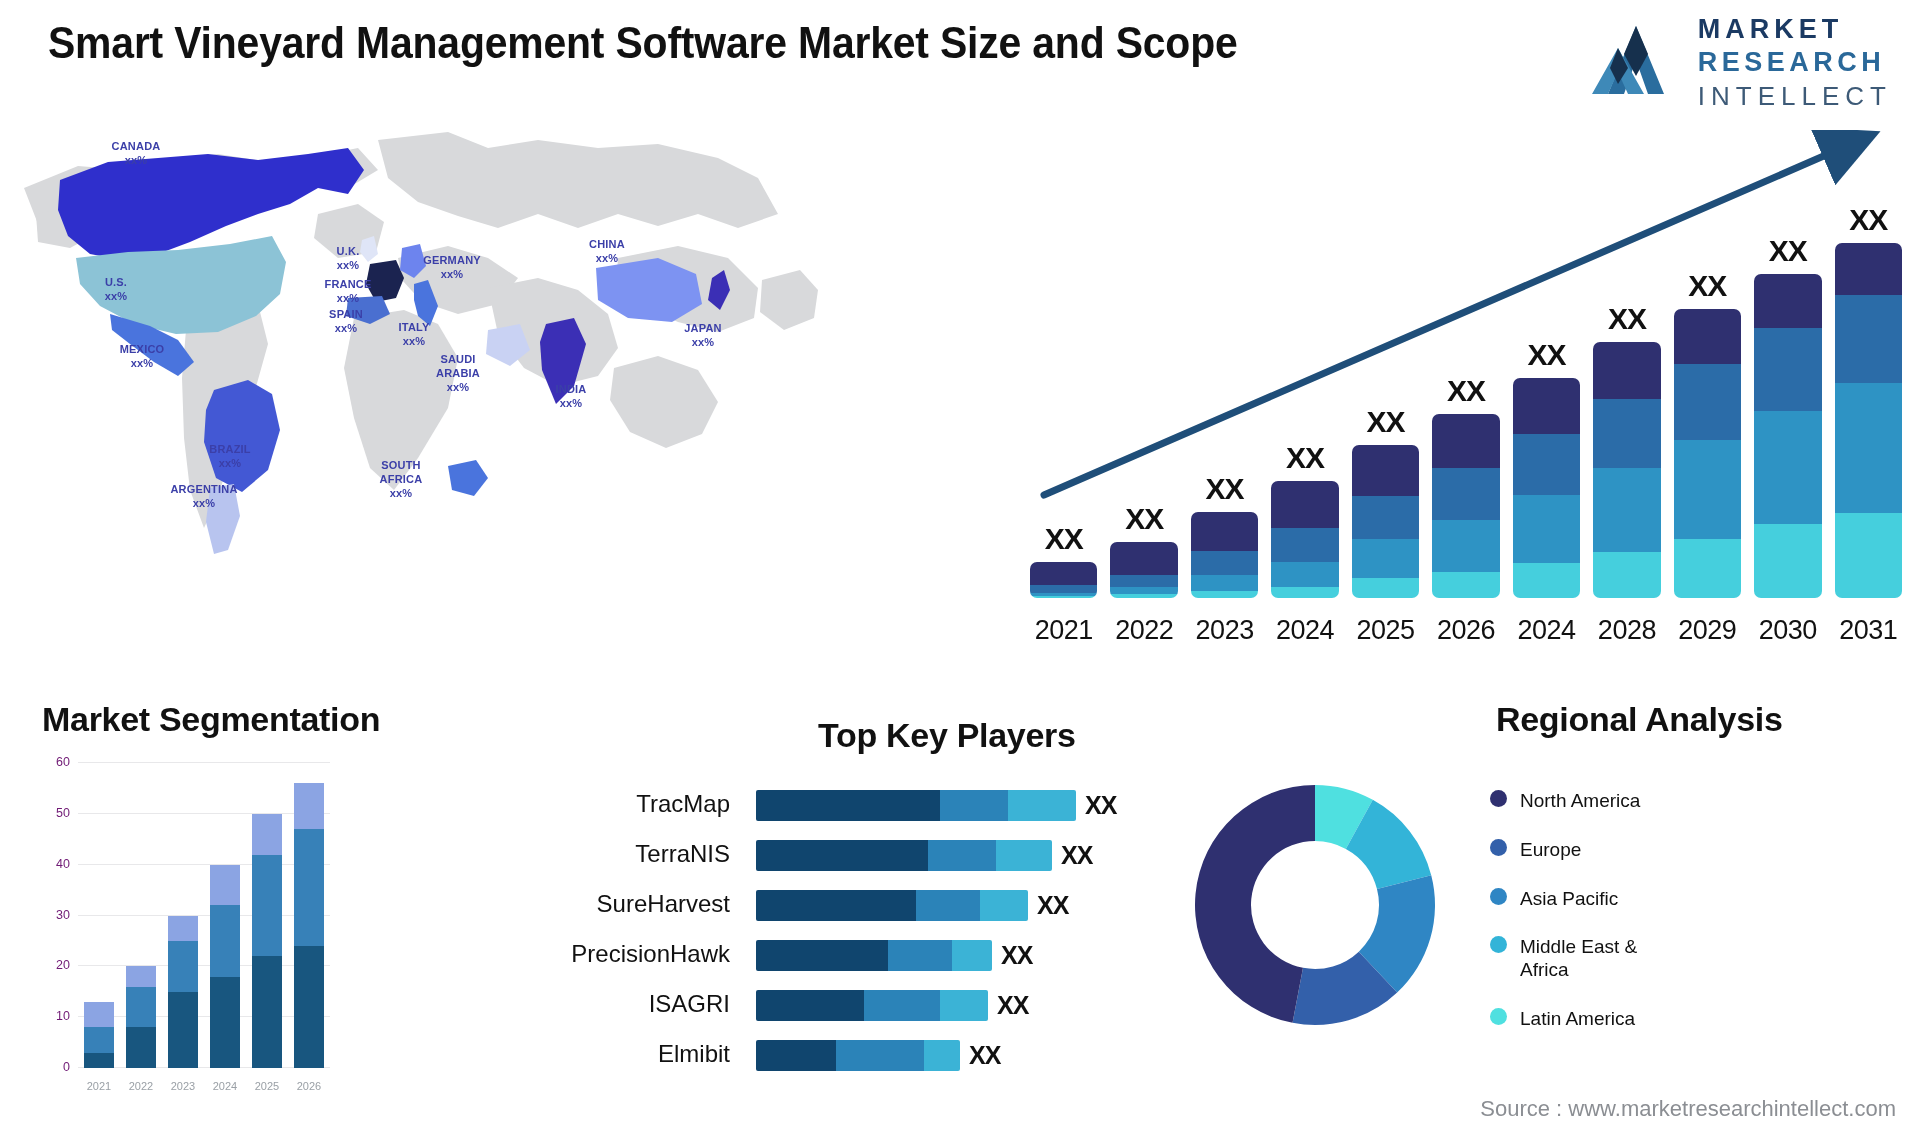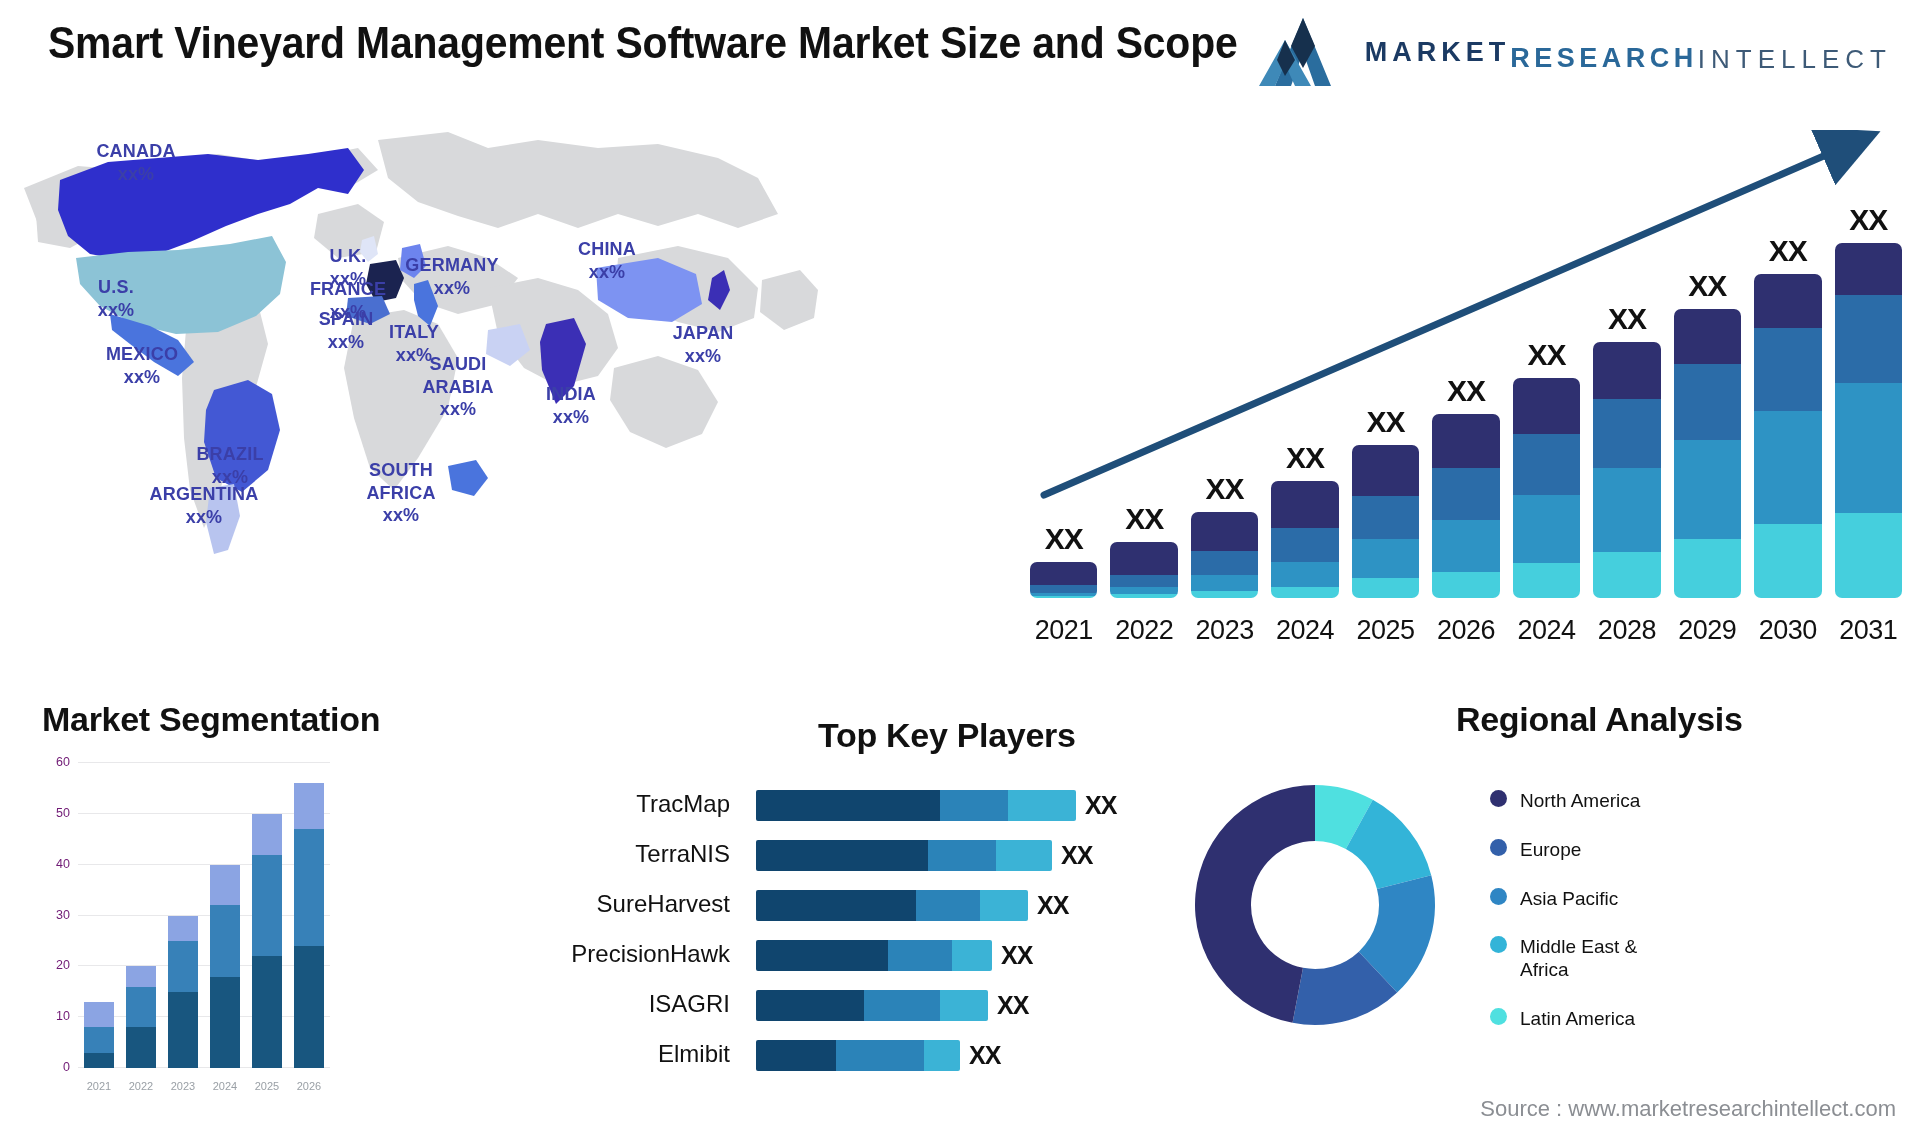--- a/index.html
+++ b/index.html
@@ -12,28 +12,28 @@
 
   
   .title{
     position:absolute;left:48px;top:18px;
     font-size:44px;font-weight:700;letter-spacing:-0.2px;
     color:#111;white-space:nowrap;
     transform:scaleX(.93);transform-origin:left center;
   }
   .logo{position:absolute;right:28px;top:16px;display:flex;align-items:center;gap:14px;}
   .logo-mark{width:96px;height:78px;}
-  .logo-txt{display:flex;flex-direction:row;line-height:1;}
+  .logo-txt{display:flex;flex-direction:column;line-height:1;}
   .logo-l1{font-size:27px;font-weight:700;letter-spacing:5px;color:#1b3a63;}
   .logo-l2{font-size:27px;font-weight:700;letter-spacing:4.5px;color:#2a6899;margin-top:6px;}
   .logo-l3{font-size:26px;font-weight:400;letter-spacing:6px;color:#3d5a77;margin-top:7px;}
 
   
   .map-wrap{position:absolute;left:18px;top:118px;width:810px;height:445px;}
-  .map-lab{position:absolute;font-size:18px;font-weight:700;color:#3b3fa8;
+  .map-lab{position:absolute;font-size:11px;font-weight:700;color:#3b3fa8;
            text-align:center;line-height:1.25;letter-spacing:.2px;white-space:nowrap;
            transform:translateX(-50%);}
   .map-lab span{display:block;}
 
   
   .barchart{position:absolute;left:1030px;top:130px;width:872px;height:530px;}
   .bc-bars{position:absolute;left:0;bottom:62px;width:100%;height:400px;display:flex;
            align-items:flex-end;gap:13px;}
   .bc-col{flex:1;display:flex;flex-direction:column;align-items:center;}
   .bc-xx{font-size:30px;font-weight:700;color:#111;margin-bottom:6px;letter-spacing:-1px;}
@@ -322,21 +322,21 @@
         <div class="bc-year">2024</div>
         <div class="bc-year">2028</div>
         <div class="bc-year">2029</div>
         <div class="bc-year">2030</div>
         <div class="bc-year">2031</div>
       </div>
   </div>
 
   <div class="sec-h" style="left:42px;top:700px;">Market Segmentation</div>
   <div class="sec-h" style="left:818px;top:700px;margin-top:16px;">Top Key Players</div>
-  <div class="sec-h" style="left:1456px;top:700px;">Regional Analysis</div>
+  <div class="sec-h" style="left:1496px;top:700px;">Regional Analysis</div>
 
   <div class="seg">
     <div class="seg-plot">
       <div class="seg-grid" id="seg-grid">
           <div class="seg-gl" style="bottom: 0%;">
             <div class="seg-yl">0</div>
           </div>
           <div class="seg-gl" style="bottom: 16.6667%;">
             <div class="seg-yl">10</div>
           </div>

